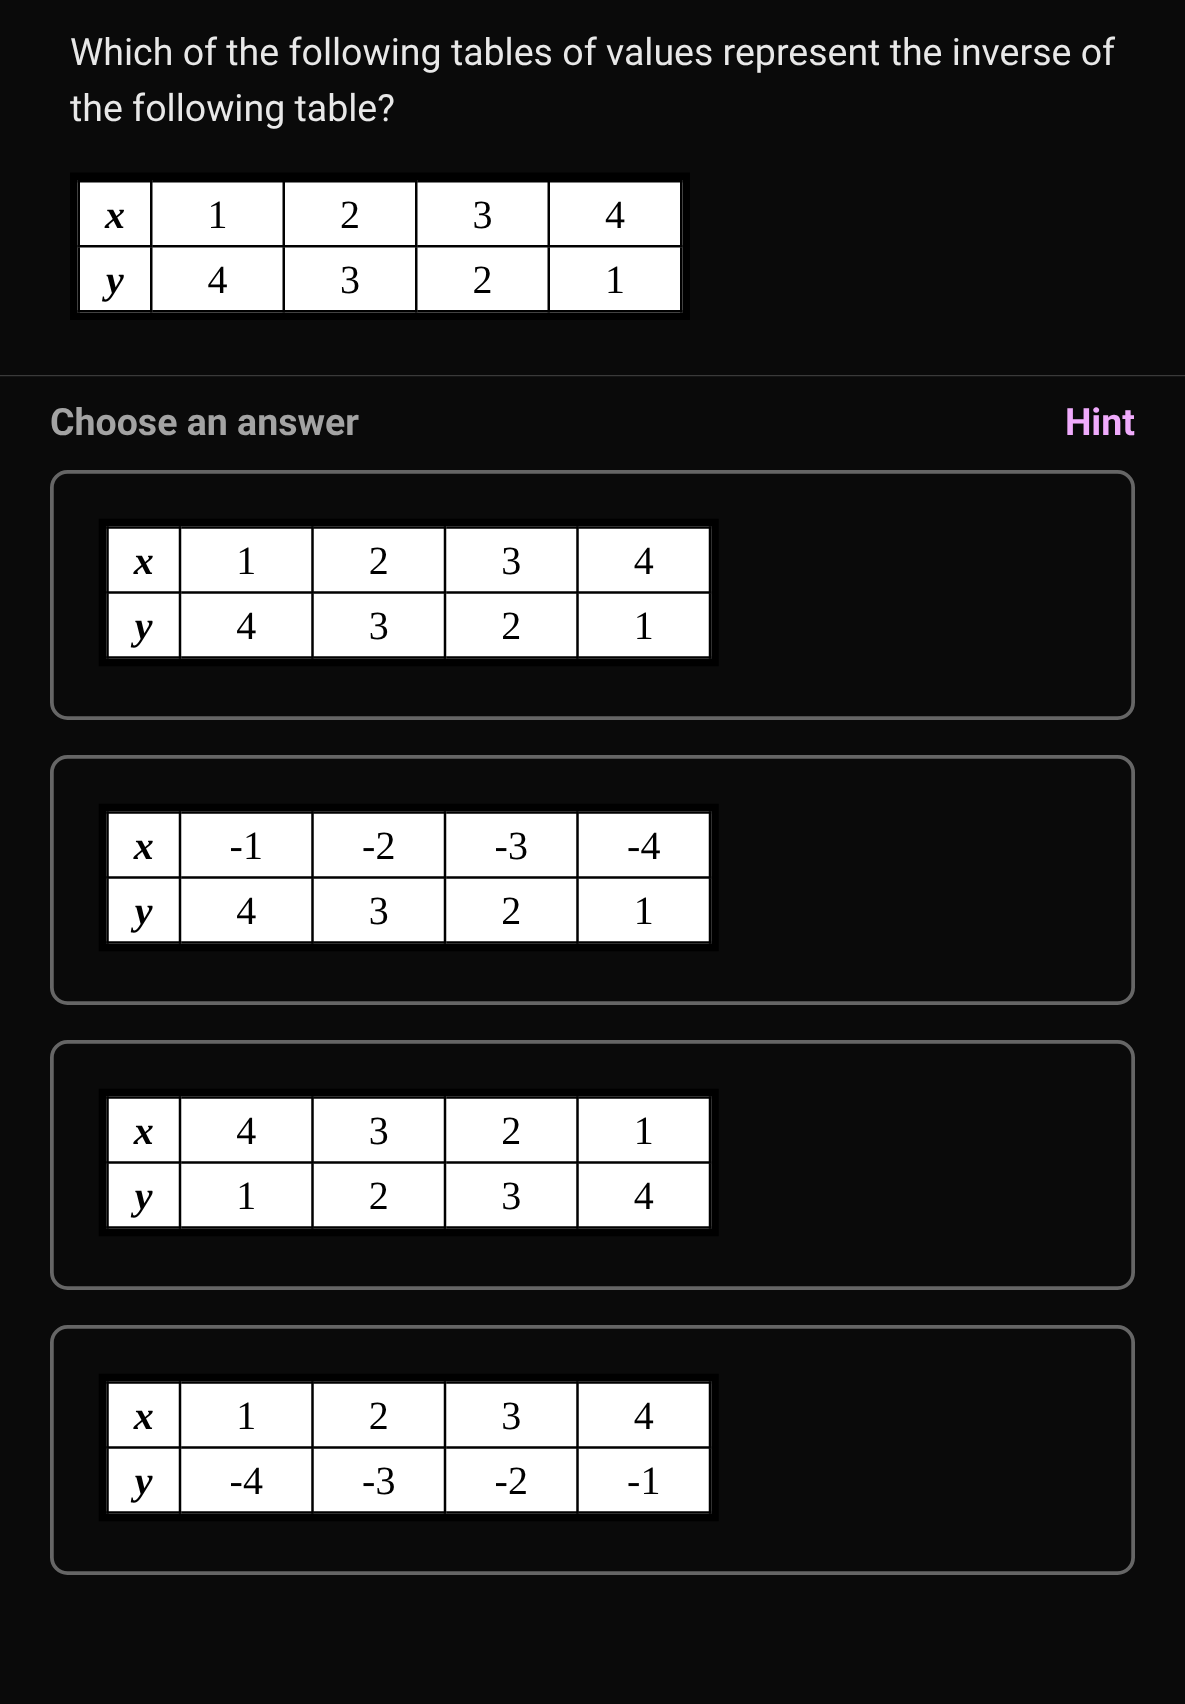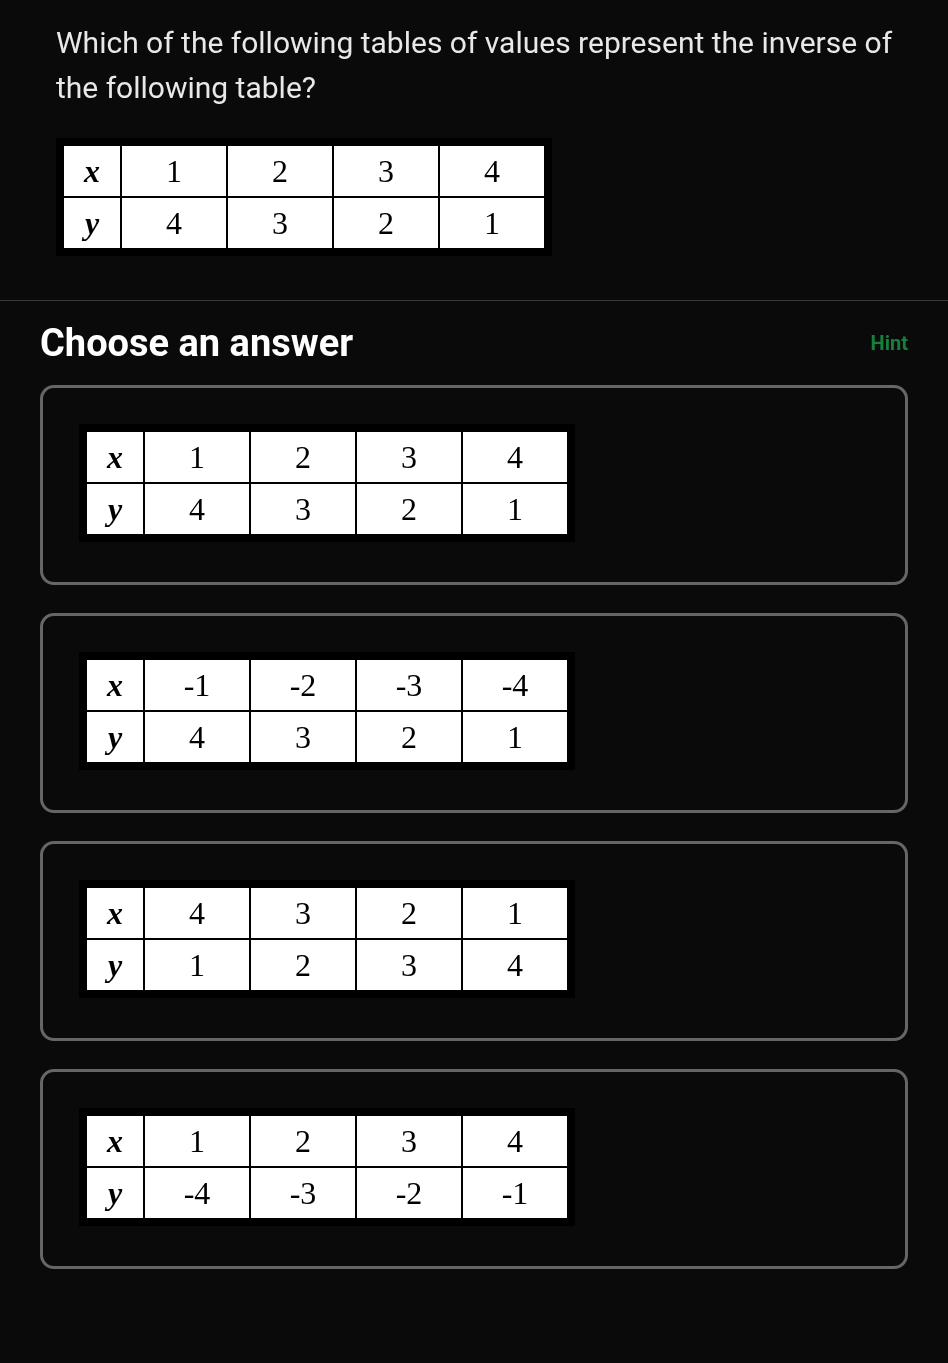--- a/index.html
+++ b/index.html
@@ -56,28 +56,28 @@
     border-top: 1px solid #3a3a3a;
     margin: 0;
   }
   .answer-header {
     display: flex;
     justify-content: space-between;
     align-items: center;
     padding: 20px 40px 20px 40px;
   }
   .choose-text {
-    font-size: 38px;
+    font-size: 30px;
     font-weight: 700;
-    color: #ffffff;
+    color: #a3a3a3;
   }
   .hint-link {
-    font-size: 20px;
+    font-size: 30px;
     font-weight: 700;
-    color: #15803d;
+    color: #f0abfc;
     cursor: pointer;
   }
   .answers-container {
     padding: 0 40px 40px 40px;
   }
   .answer-option {
     border: 3px solid #666666;
     border-radius: 14px;
     padding: 36px 36px;
     margin-bottom: 28px;

